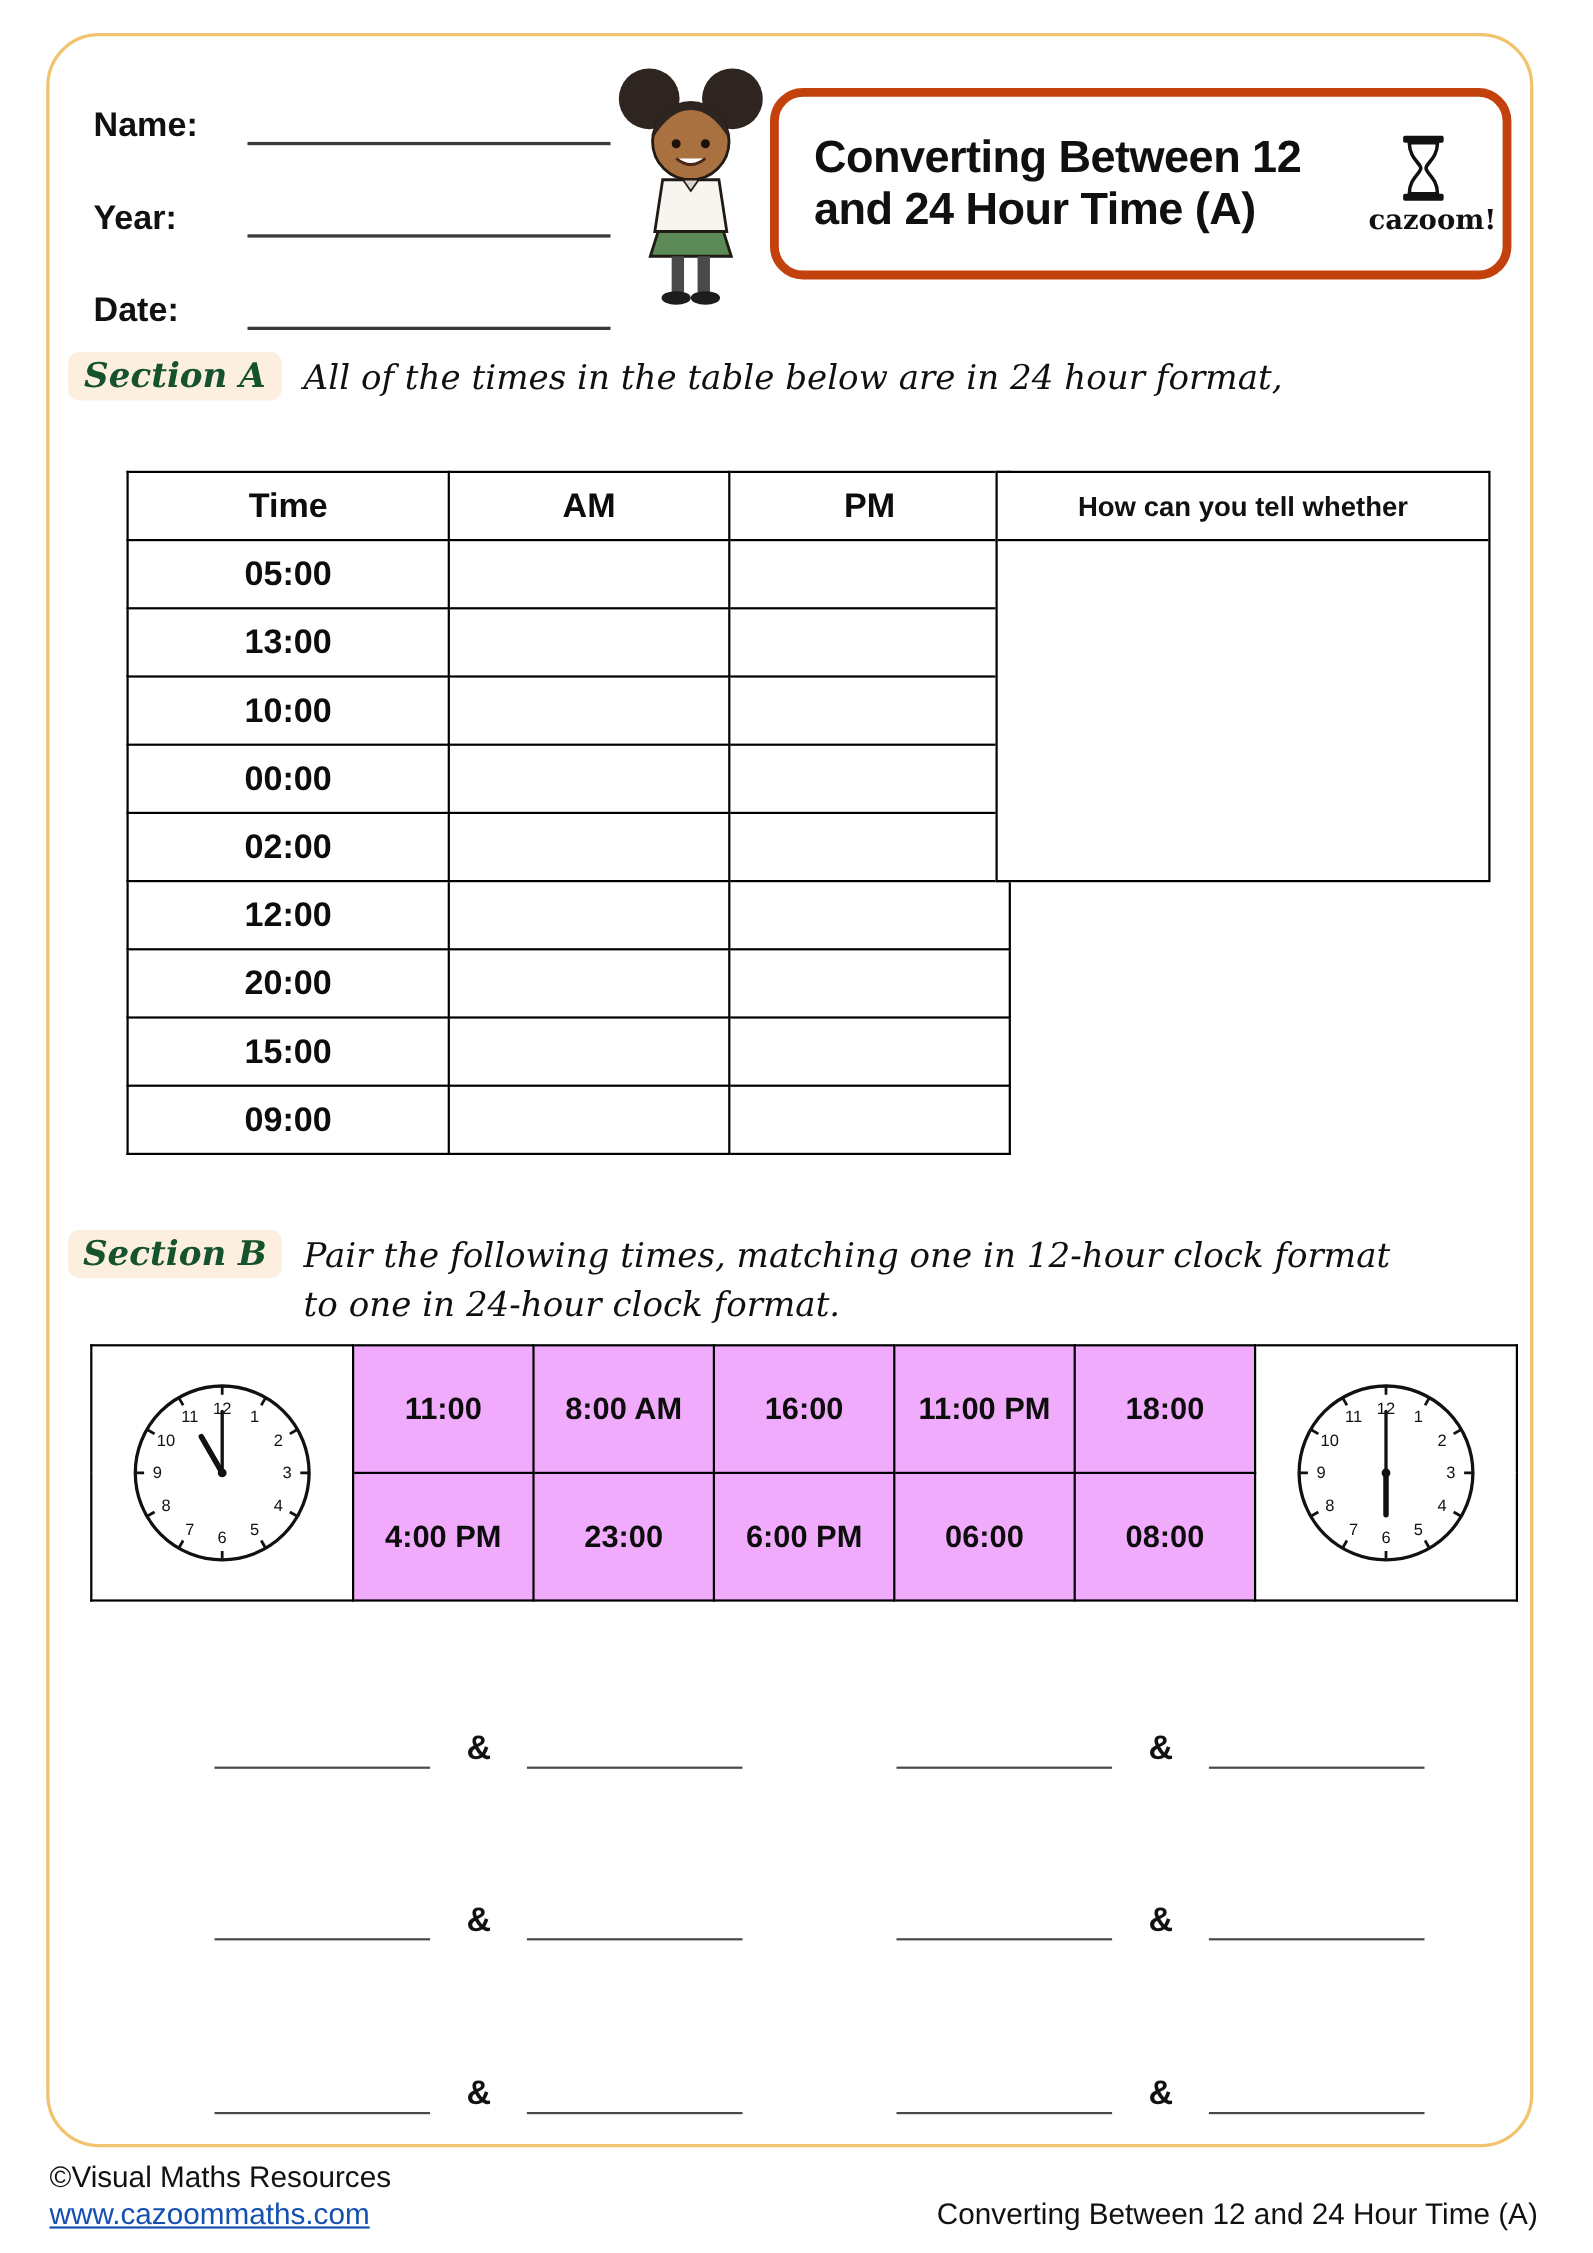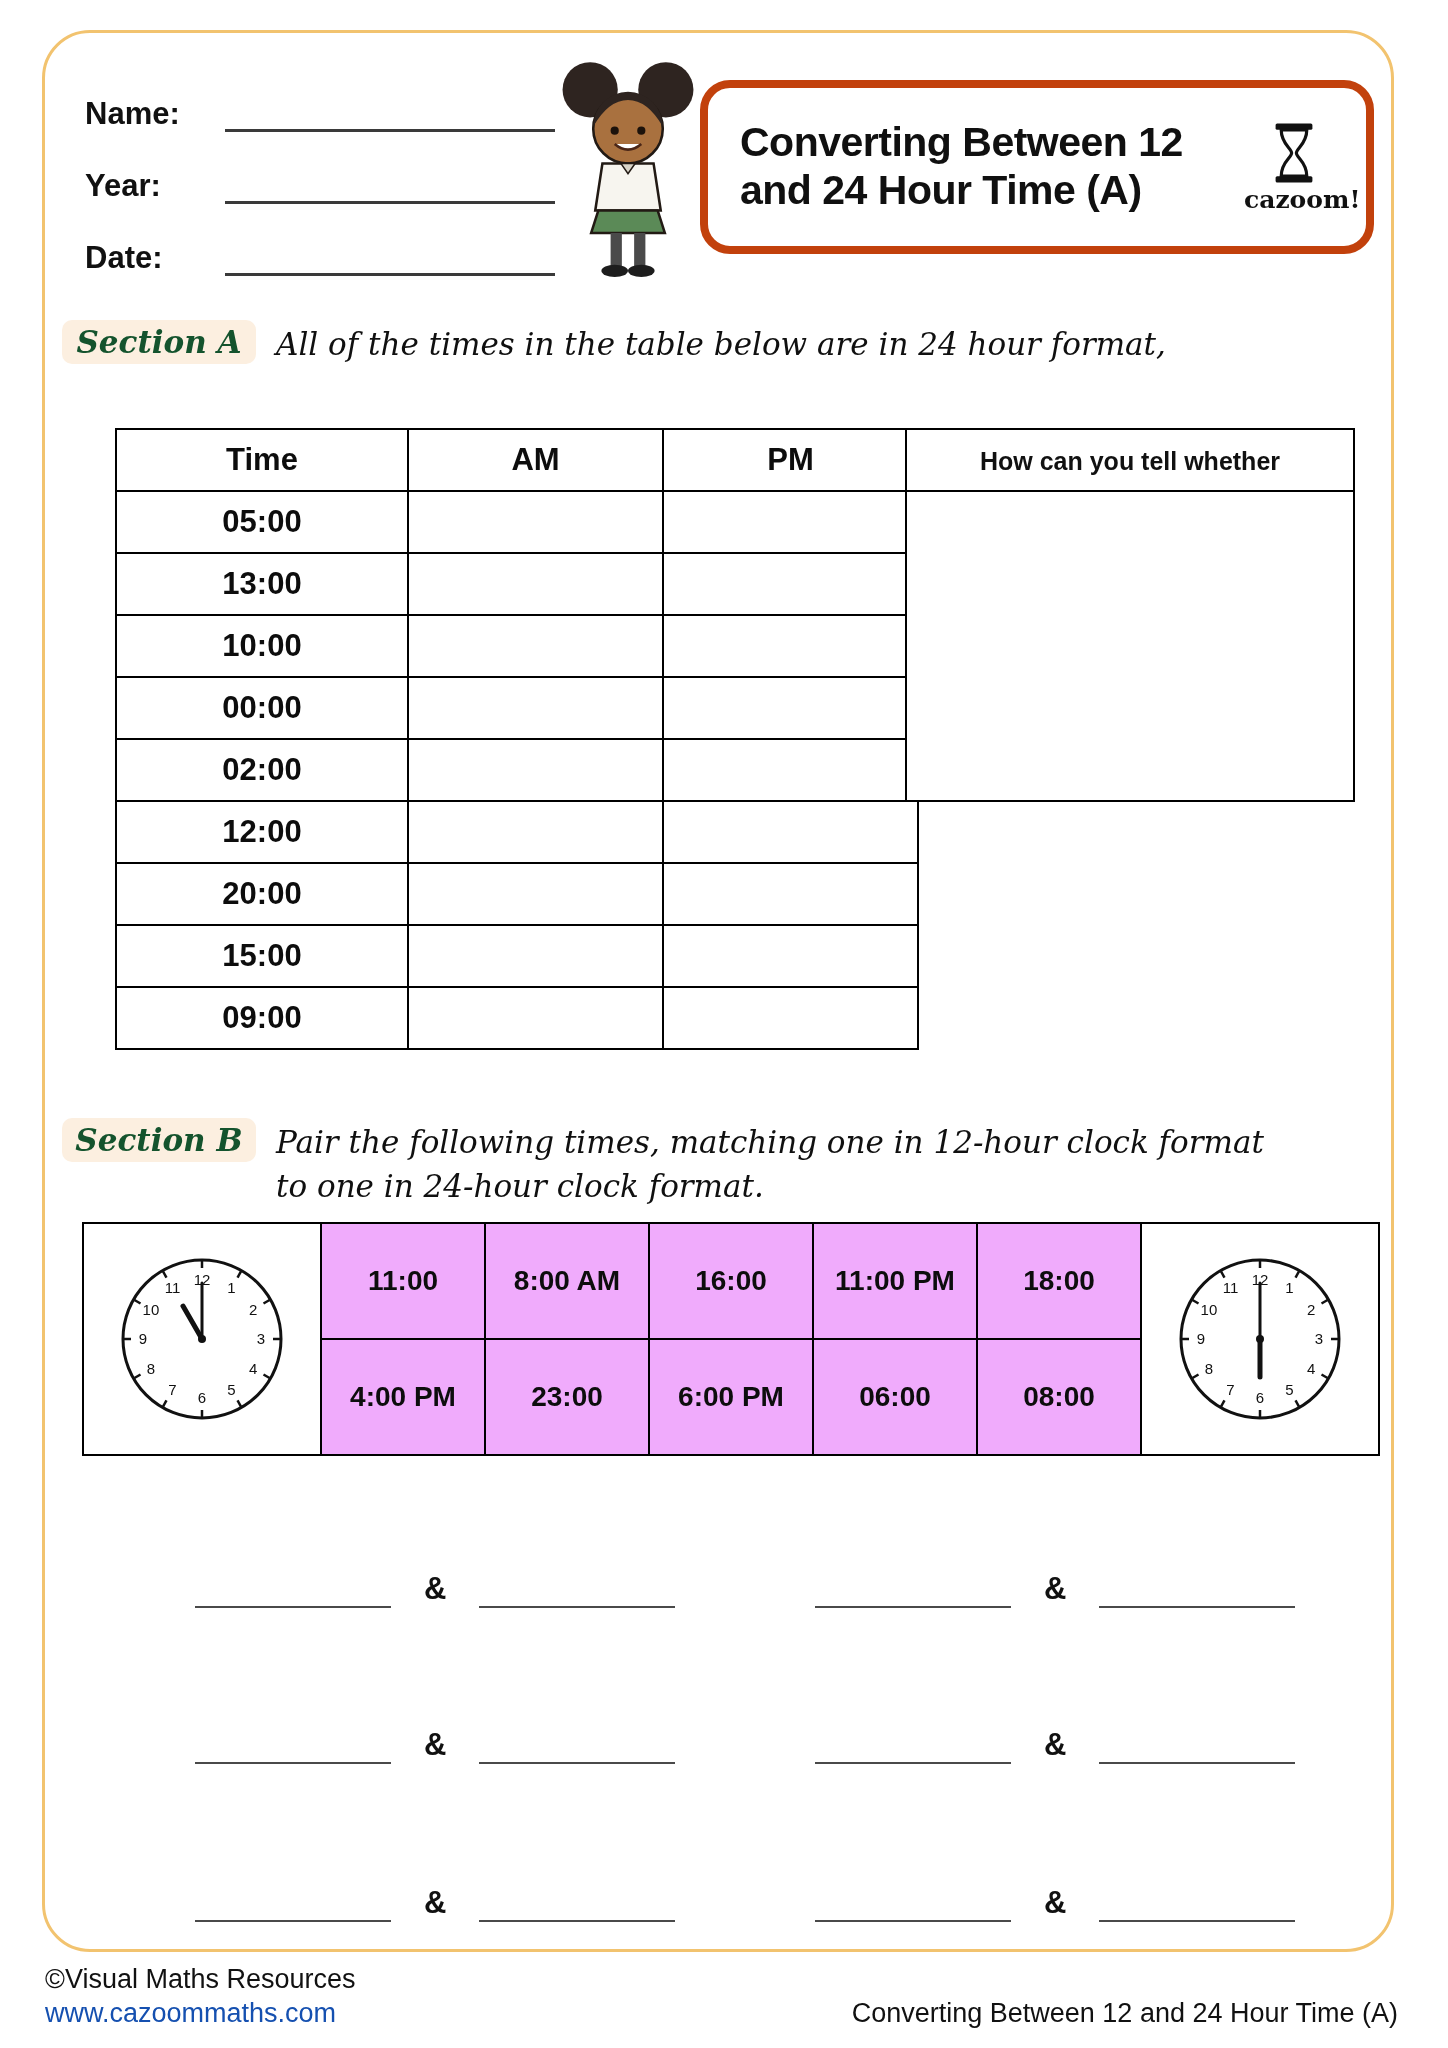--- a/index.html
+++ b/index.html
@@ -8,21 +8,21 @@
     position:relative; width:1448px; height:2048px; background:#fff;
     font-family:"Liberation Sans", sans-serif; color:#111; overflow:hidden;
   }
   .frame {
     position:absolute; left:42px; top:30px; width:1352px; height:1922px;
     border:3px solid #f2c36f; border-radius:48px; pointer-events:none;
   }
 
   
   .header-fields { position:absolute; left:85px; top:88px; }
-  .field-row { display:flex; align-items:flex-end; height:44px; margin-bottom:28px;justify-content:flex-end; }
+  .field-row { display:flex; align-items:flex-end; height:44px; margin-bottom:40px;justify-content:flex-end; }
   .field-label { font-weight:bold; font-size:31px; width:130px; }
   .field-line { width:330px; height:38px; border-bottom:3px solid #3a3a3a; margin-left:10px; }
 
   .character { position:absolute; left:548px; top:55px; width:160px; height:225px; }
 
   .title-box {
     position:absolute; left:700px; top:80px; width:674px; height:174px;
     border:8px solid #c2410c; border-radius:30px; background:#fff;
     display:flex; align-items:center; padding:0 22px 0 32px;
   }
@@ -69,21 +69,21 @@
 
   
   .pair { position:absolute; display:flex; align-items:flex-end; height:42px; }
   .pair .blank { width:196px; height:40px; border-bottom:2.5px solid #4a4a4a; }
   .pair .amp { font-size:31px; font-weight:bold; margin:0 33px; padding-bottom:4px; line-height:1; }
   .r1 { top:1566px; } .r2 { top:1722px; } .r3 { top:1880px; }
   .pleft { left:195px; } .pright { left:815px; }
 
   
   .footer-copyright { position:absolute; left:45px; top:1964px; font-size:27px; color:#111; }
-  .footer-link { position:absolute; left:45px; top:1998px; font-size:27px; color:#1550b0; cursor:pointer; }
+  .footer-link { position:absolute; left:45px; top:1998px; font-size:27px; color:#1550b0; text-decoration:underline; cursor:pointer; }
   .footer-title { position:absolute; right:50px; top:1998px; font-size:27px; color:#111; }
 </style>
 </head>
 <body>
 
 <div class="page">
   <div class="frame"></div>
 
   <div class="header-fields">
     <div class="field-row">

